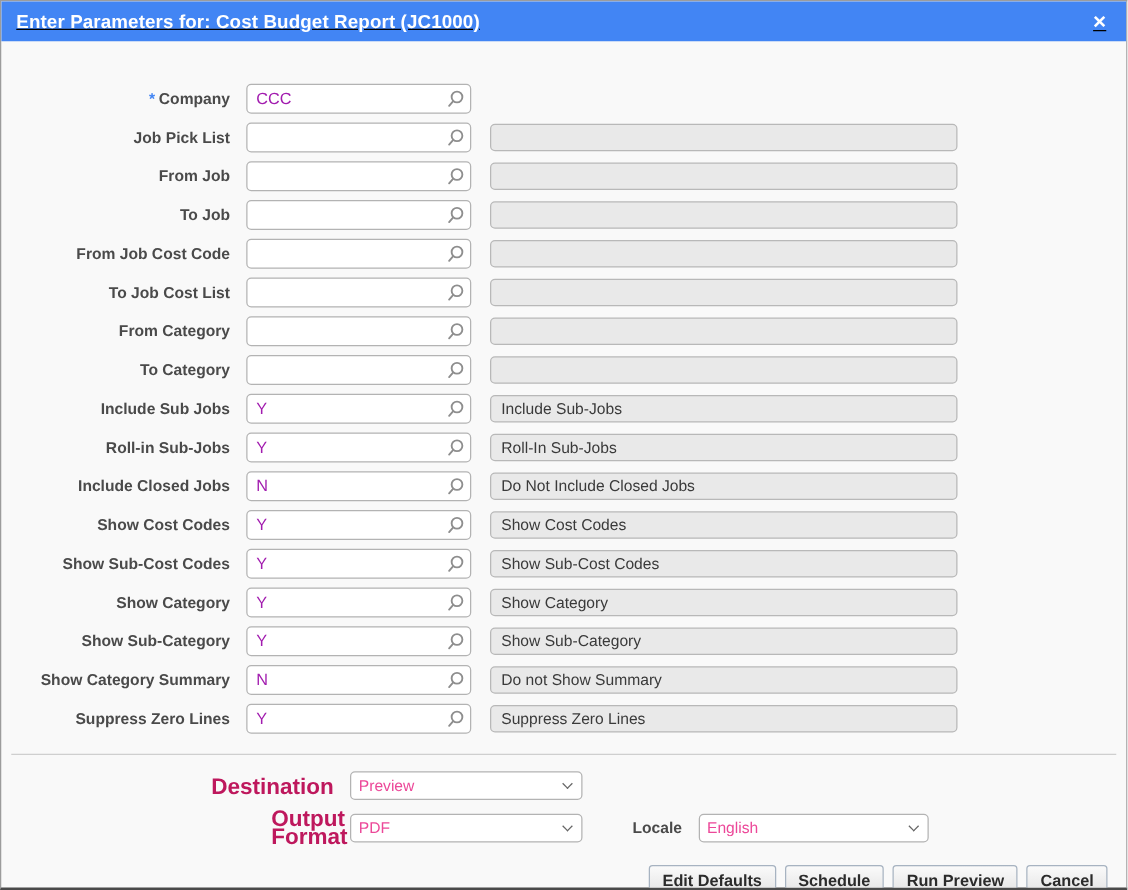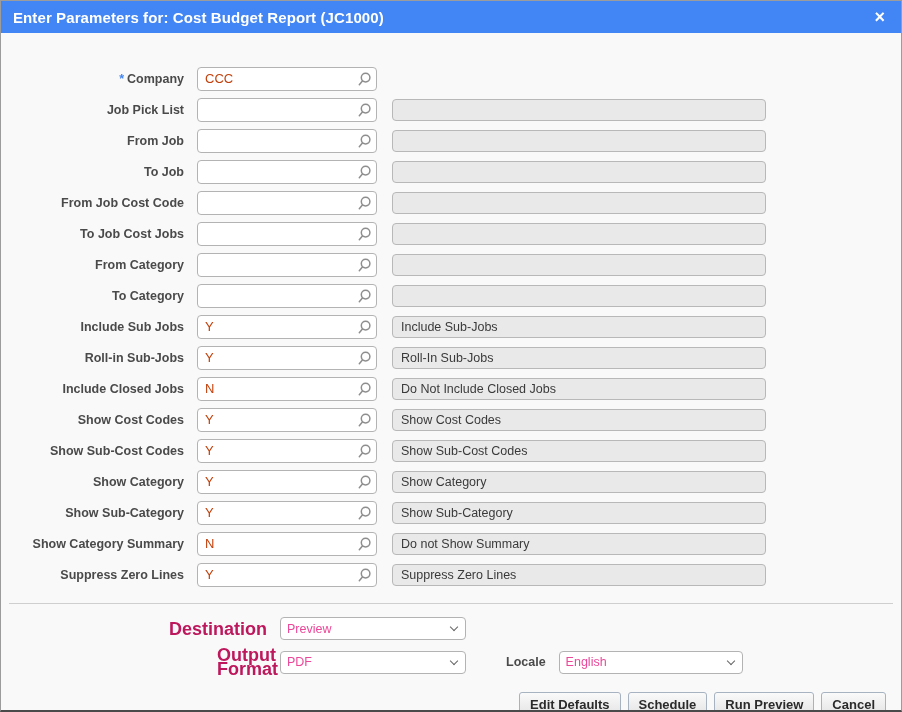--- a/index.html
+++ b/index.html
@@ -6,21 +6,21 @@
   html,body { background:#ffffff; font-family:"Liberation Sans", sans-serif; }
   .dialog {
     width:902px; height:712px;
     background:#f9f9f9;
     border:1px solid #9c9c9c;
     border-bottom:2px solid #4a4a4a;
     overflow:hidden;
   }
   .titlebar {
     height:32px; background:#4285f4;
-    display:flex; align-items:center; padding:0 12px;
+    display:flex; align-items:center; padding:0 12px;text-decoration:underline;
   }
   .titlebar .title {
     color:#ffffff; font-size:15px; font-weight:bold; flex:1;
     letter-spacing:.1px; white-space:nowrap;
   }
   .close-btn {
     color:#ffffff; font-size:18px; font-weight:bold; line-height:1;
     padding:0 4px; cursor:pointer; user-select:none;
   }
   .form-area { padding-top:30px; }
@@ -28,21 +28,21 @@
   .plabel {
     width:183px; text-align:right; font-size:12.5px; font-weight:bold;
     color:#4a4a4a; white-space:nowrap;
   }
   .req { color:#4285f4; margin-right:3px; font-weight:bold; }
   .input-wrap { margin-left:13px; width:180px; height:24px; position:relative; flex:none; }
   .pinput {
     width:100%; height:100%;
     border:1px solid #b3b3b3; border-radius:4px;
     padding:0 26px 0 7px;
-    font-family:"Liberation Sans",sans-serif; font-size:13px; color:#c2410c;
+    font-family:"Liberation Sans",sans-serif; font-size:13px; color:#a21caf;
     background:#ffffff; outline:none;
   }
   .mag { position:absolute; right:5px; top:4px; pointer-events:none; }
   .pdesc {
     margin-left:15px; width:374px; height:22px; flex:none;
     background:#e9e9e9; border:1px solid #b8b8b8; border-radius:4px;
     font-size:12.5px; color:#3a3a3a; line-height:20px; padding:0 8px;
     overflow:hidden; white-space:nowrap;
   }
   .divider { border-top:1px solid #cfcfcf; margin:13px 8px 0 8px; }
@@ -144,21 +144,21 @@
       <input class="pinput" type="text" style="">
       <svg class="mag" width="16" height="17" viewBox="0 0 16 17">
         <circle cx="9.6" cy="6.6" r="4.3" fill="none" stroke="#8e8e8e" stroke-width="1.5"></circle>
         <line x1="6.4" y1="10.1" x2="3.3" y2="13.7" stroke="#8e8e8e" stroke-width="1.5" stroke-linecap="round"></line>
       </svg>
     </span>
     <div class="pdesc"></div>
   </div>
 
   <div class="prow">
-    <div class="plabel"><span class="req"></span><span class="plabel-text">To Job Cost Jobs</span></div>
+    <div class="plabel"><span class="req"></span><span class="plabel-text">To Job Cost List</span></div>
     <span class="input-wrap">
       <input class="pinput" type="text" style="">
       <svg class="mag" width="16" height="17" viewBox="0 0 16 17">
         <circle cx="9.6" cy="6.6" r="4.3" fill="none" stroke="#8e8e8e" stroke-width="1.5"></circle>
         <line x1="6.4" y1="10.1" x2="3.3" y2="13.7" stroke="#8e8e8e" stroke-width="1.5" stroke-linecap="round"></line>
       </svg>
     </span>
     <div class="pdesc"></div>
   </div>
 

